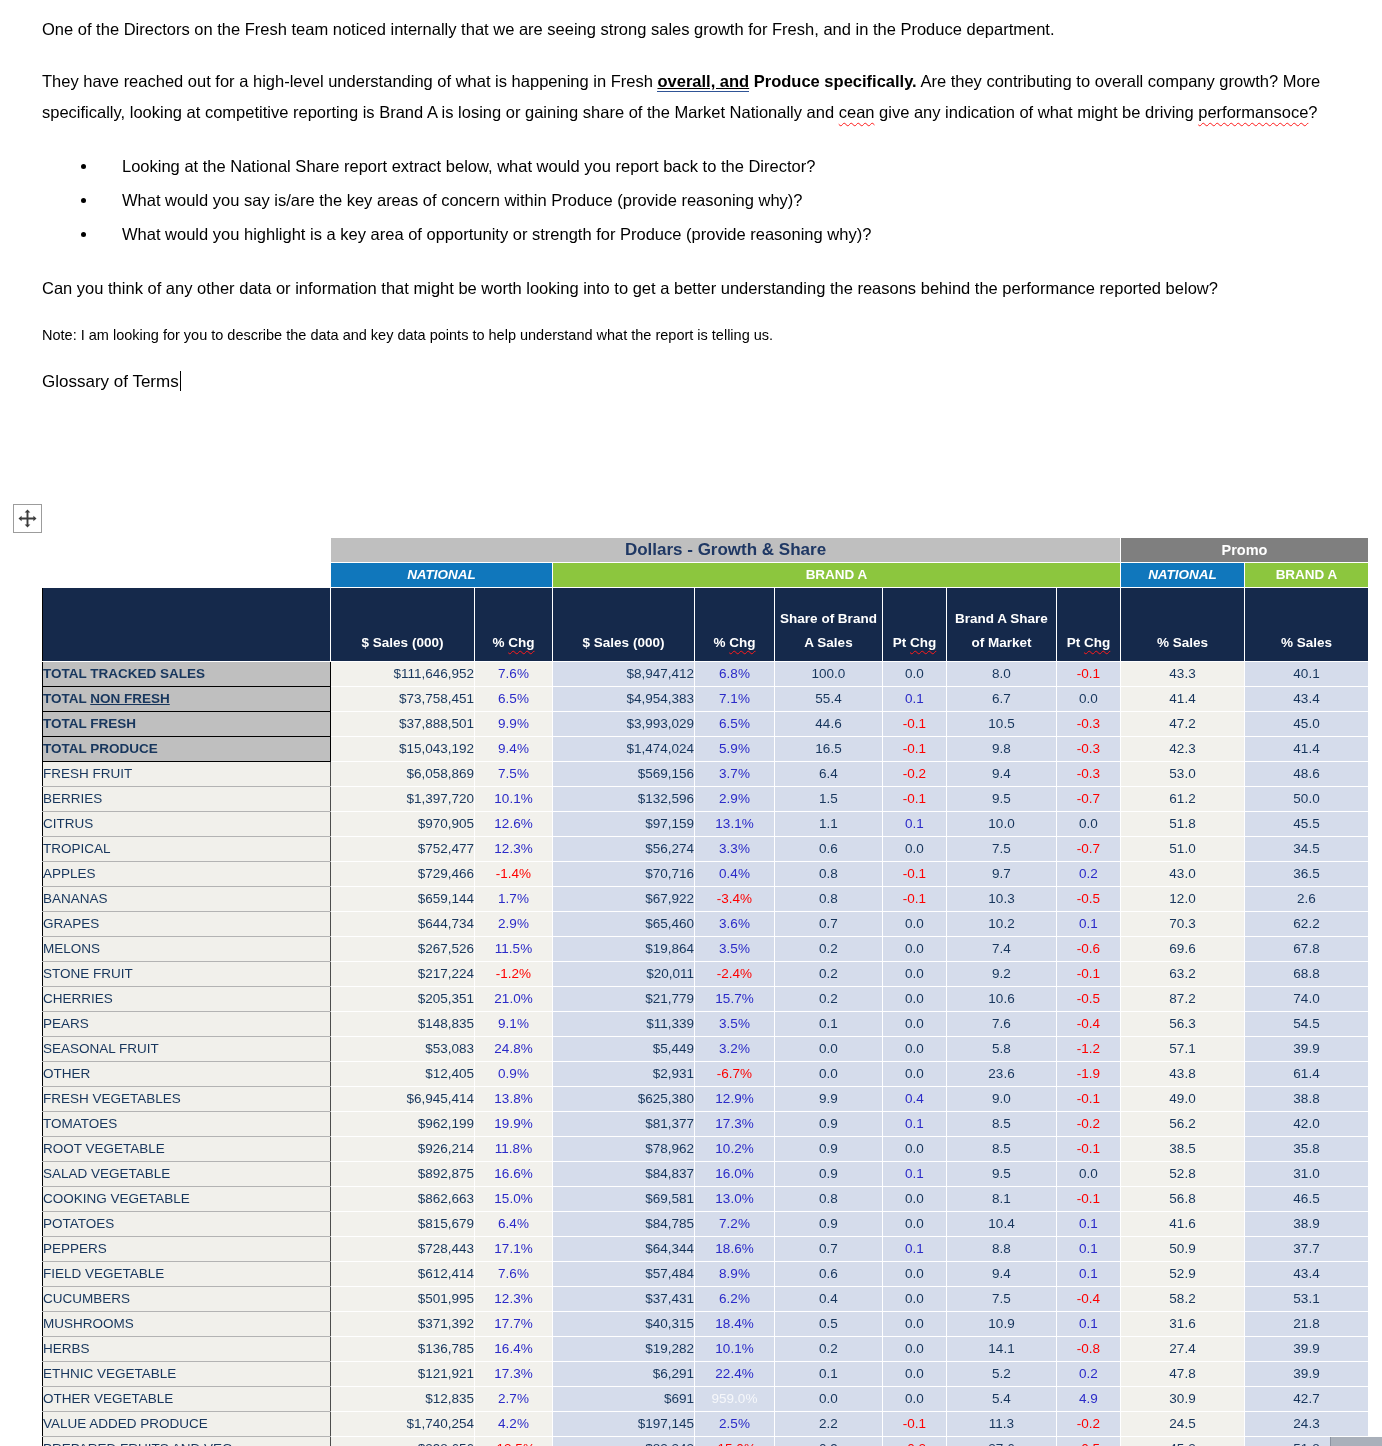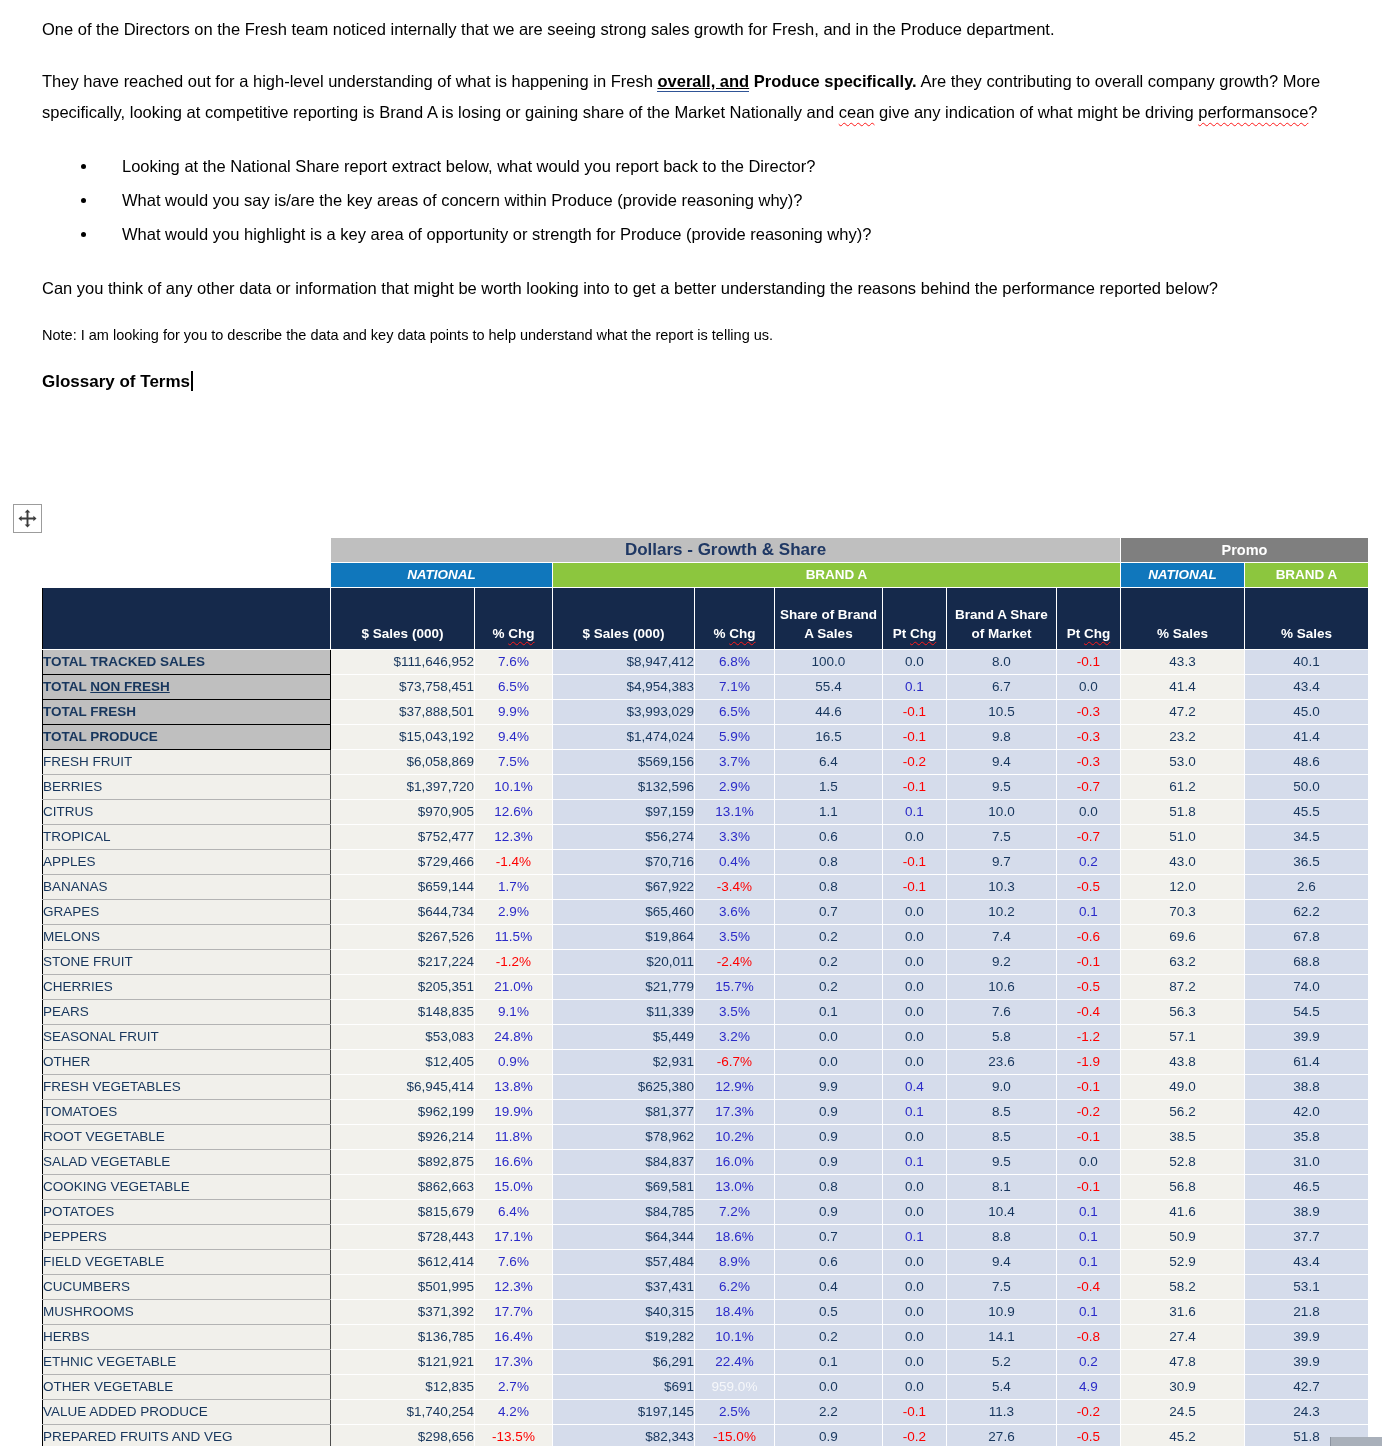--- a/index.html
+++ b/index.html
@@ -17,40 +17,40 @@
   
   .doc{position:absolute;left:42px;top:14px;width:1284px;font-size:16.5px;line-height:31px;}
   .doc p{margin:0 0 21px 0;}
   .doc .p2{margin-bottom:23px;}
   .bold-u{font-weight:bold;text-decoration:underline;border-bottom:1px solid #2F5496;padding-bottom:1px;}
   .b{font-weight:bold;}
   .sq-red{text-decoration:underline;text-decoration-style:wavy;text-decoration-color:#ff1a1a;text-decoration-thickness:1px;text-underline-offset:4px;}
   ul.qs{margin:0 0 23px 0;padding-left:56px;list-style:disc;}
   ul.qs li{padding-left:24px;margin-bottom:3px;}
   .note{font-size:14.5px;line-height:20px;margin:28px 0 0 0;}
-  .glossary{font-weight:bold;font-size:17px;margin:30px 0 0 0;}
+  .glossary{font-weight:normal;font-size:17px;margin:30px 0 0 0;}
   .caret{display:inline-block;width:1.5px;height:20px;background:#000;vertical-align:-4px;margin-left:1px;}
   
   .handle{position:absolute;left:13px;top:504px;width:29px;height:29px;border:1px solid #9c9c9c;
     background:#fff;display:flex;align-items:center;justify-content:center;}
   
   table.report{position:absolute;left:42px;top:537px;border-collapse:collapse;table-layout:fixed;
     font-size:13.5px;color:var(--navy-text);}
   table.report td{padding:0;height:24px;line-height:24px;white-space:nowrap;overflow:hidden;}
   td.blank{background:#fff;border:none;}
   td.dollars{background:var(--band-gray);color:#1F3864;font-weight:bold;text-align:center;
     font-size:17px;height:22px;line-height:22px;border:1px solid #fff;}
   td.promo{background:var(--promo-gray);color:#fff;font-weight:bold;text-align:center;
     font-size:14.5px;height:22px;line-height:22px;border:1px solid #fff;}
   td.h-natl{background:var(--natl-blue);color:#fff;font-weight:bold;text-align:center;
     height:22px;line-height:22px;border:1px solid #fff;font-size:13.5px;font-style:italic;}
   td.h-ba{background:var(--brand-green);color:#fff;font-weight:bold;text-align:center;
     height:22px;line-height:22px;border:1px solid #fff;font-size:13.5px;}
   tr.colhead td{background:var(--head-navy);color:#fff;font-weight:bold;text-align:center;
-    vertical-align:bottom;height:62px;line-height:19px;white-space:normal;
+    vertical-align:bottom;height:74px;line-height:24px;white-space:normal;
     padding:0 4px 6px 4px;border:1px solid #fff;border-top:none;}
   tr.colhead td.lblhead{border-left:1px solid #000;}
   .sq{text-decoration:underline;text-decoration-style:wavy;text-decoration-color:#ff1a1a;text-decoration-thickness:1px;text-underline-offset:3px;}
   
   td.natl{background:var(--natl-bg);border:1px solid #fff;}
   td.ba{background:var(--ba-bg);border:1px solid #fff;}
   td.pn{background:var(--natl-bg);border:1px solid #fff;border-left:1px solid #1a1a1a;}
   td.pb{background:var(--ba-bg);border:1px solid #fff;}
   td.money{text-align:right;padding-right:15px;}
   td.ctr{text-align:center;}
@@ -173,21 +173,21 @@
       <tr>
         <td class="lbl ind0 total">TOTAL PRODUCE</td>
         <td class="natl money navy">$15,043,192</td>
         <td class="natl ctr pos">9.4%</td>
         <td class="ba money navy">$1,474,024</td>
         <td class="ba ctr pos">5.9%</td>
         <td class="ba ctr navy">16.5</td>
         <td class="ba ctr neg">-0.1</td>
         <td class="ba ctr navy">9.8</td>
         <td class="ba ctr neg">-0.3</td>
-        <td class="pn ctr navy">23.2</td>
+        <td class="pn ctr navy">42.3</td>
         <td class="pb ctr navy">41.4</td>
       </tr>
       <tr>
         <td class="lbl ind1">FRESH FRUIT</td>
         <td class="natl money navy">$6,058,869</td>
         <td class="natl ctr pos">7.5%</td>
         <td class="ba money navy">$569,156</td>
         <td class="ba ctr pos">3.7%</td>
         <td class="ba ctr navy">6.4</td>
         <td class="ba ctr neg">-0.2</td>

